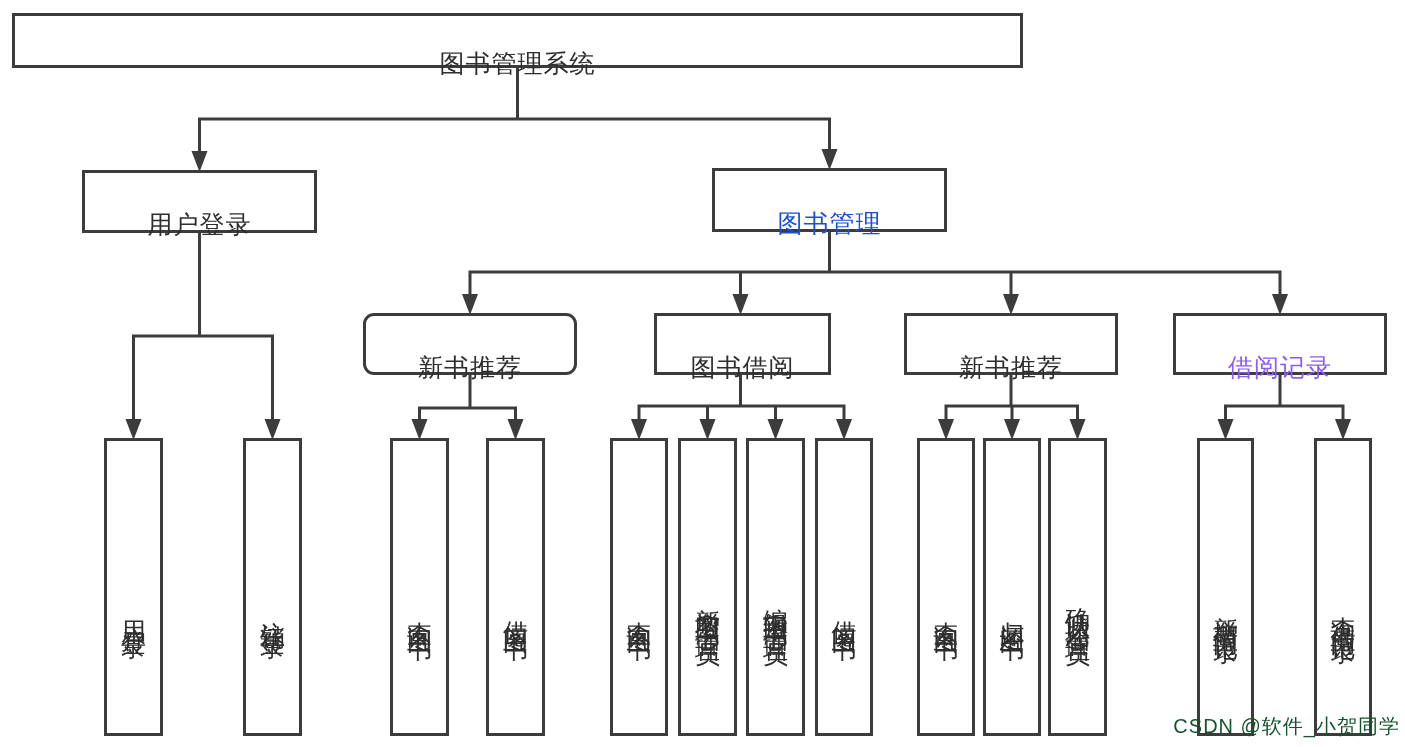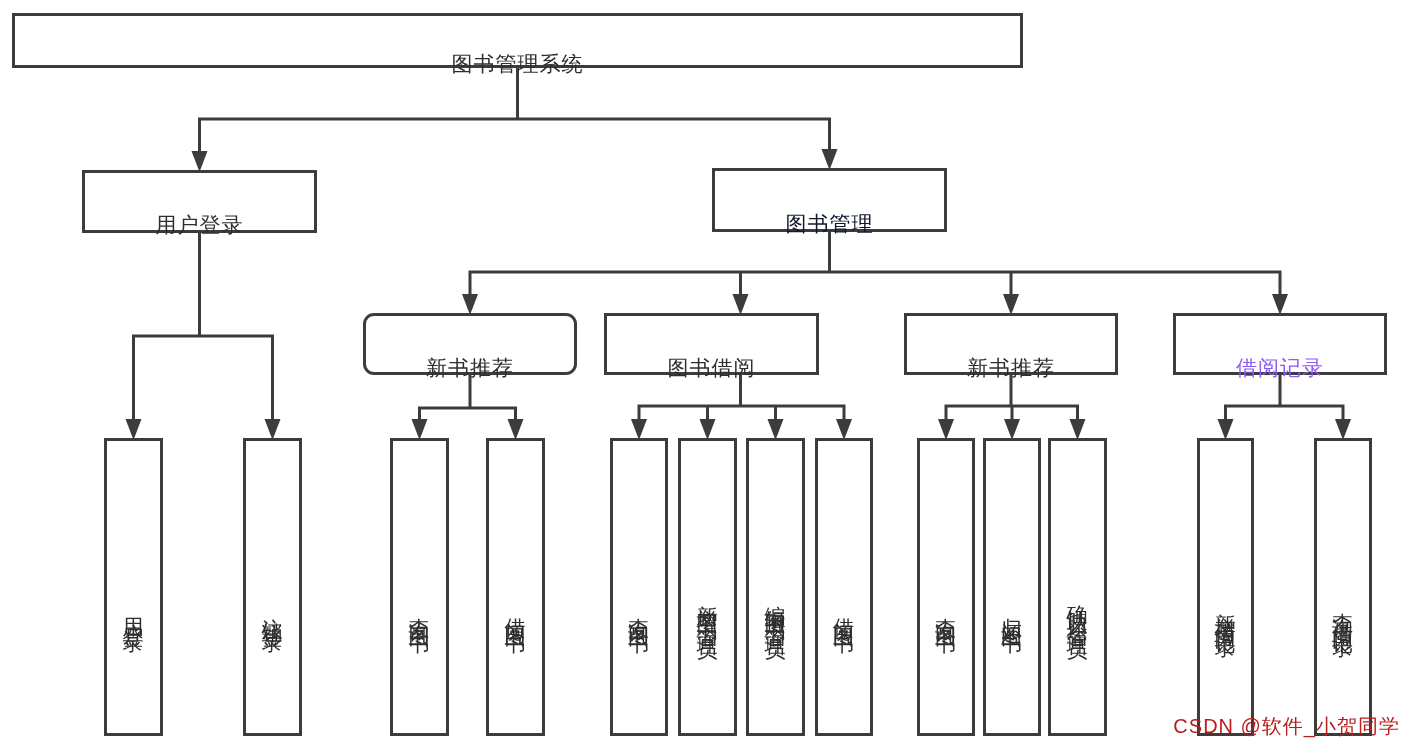--- a/index.html
+++ b/index.html
@@ -20,21 +20,21 @@
     position: absolute;
     box-sizing: border-box;
     border: 3px solid #3c3c3c;
     background: #ffffff;
     display: flex;
     align-items: center;
     justify-content: center;
   }
   .node .lbl {
     color: #2e2e2e;
-    font-size: 21px;
+    font-size: 25px;
     letter-spacing: 1px;
     white-space: nowrap;
     line-height: 1.1;
     margin-top: 47px;
   }
   .node.v .lbl {
     writing-mode: vertical-rl;
     text-orientation: mixed;
     letter-spacing: 5px;
     line-height: 1;
@@ -82,26 +82,26 @@
       <path d="M 1280 374 L 1280 406 M 1224 406 L 1344.5 406 M 1225.5 406 L 1225.5 426 M 1343 406 L 1343 426" stroke="#3c3c3c" stroke-width="3" fill="none"></path>
     </svg>
 
   <div class="node h" style="left: 12px; top: 13px; width: 1011px; height: 55px; border-color: rgb(60, 60, 60);">
       <span class="lbl" style="color: rgb(46, 46, 46);">图书管理系统</span>
     </div>
     <div class="node h" style="left: 82px; top: 170px; width: 235px; height: 63px; border-color: rgb(60, 60, 60);">
       <span class="lbl" style="color: rgb(46, 46, 46);">用户登录</span>
     </div>
     <div class="node h" style="left: 712px; top: 168px; width: 235px; height: 64px; border-color: rgb(60, 60, 60);">
-      <span class="lbl" style="color: #0f172a;">图书管理</span>
+      <span class="lbl" style="color: #1d4ed8;">图书管理</span>
     </div>
     <div class="node h" style="left: 363px; top: 313px; width: 214px; height: 62px; border-color: rgb(60, 60, 60); border-radius: 11px;">
       <span class="lbl" style="color: rgb(46, 46, 46);">新书推荐</span>
     </div>
-    <div class="node h" style="left: 604px; top: 313px; width: 215px; height: 62px; border-color: rgb(60, 60, 60);">
+    <div class="node h" style="left: 654px; top: 313px; width: 177px; height: 62px; border-color: rgb(60, 60, 60);">
       <span class="lbl" style="color: rgb(46, 46, 46);">图书借阅</span>
     </div>
     <div class="node h" style="left: 904px; top: 313px; width: 214px; height: 62px; border-color: rgb(60, 60, 60);">
       <span class="lbl" style="color: rgb(46, 46, 46);">新书推荐</span>
     </div>
     <div class="node h" style="left: 1173px; top: 313px; width: 214px; height: 62px; border-color: rgb(60, 60, 60);">
       <span class="lbl" style="color: #8b5cf6;">借阅记录</span>
     </div>
     <div class="node v" style="left: 104px; top: 438px; width: 59px; height: 298px; border-color: rgb(60, 60, 60);">
       <span class="lbl" style="color: rgb(46, 46, 46);">用户登录</span>
@@ -135,14 +135,14 @@
     </div>
     <div class="node v" style="left: 1048px; top: 438px; width: 59px; height: 298px; border-color: rgb(60, 60, 60);">
       <span class="lbl" style="color: rgb(46, 46, 46);">确认归还（管理员）</span>
     </div>
     <div class="node v" style="left: 1197px; top: 438px; width: 57px; height: 298px; border-color: rgb(60, 60, 60);">
       <span class="lbl" style="color: rgb(46, 46, 46);">新增借阅记录</span>
     </div>
     <div class="node v" style="left: 1314px; top: 438px; width: 58px; height: 298px; border-color: rgb(60, 60, 60);">
       <span class="lbl" style="color: rgb(46, 46, 46);">查询借阅记录</span>
     </div>
-    <div class="watermark" style="color: #b91c1c;">CSDN @软件_小贺同学</div>
+    <div class="watermark" style="color: #14532d;">CSDN @软件_小贺同学</div>
 </div>
 
 </body></html>

